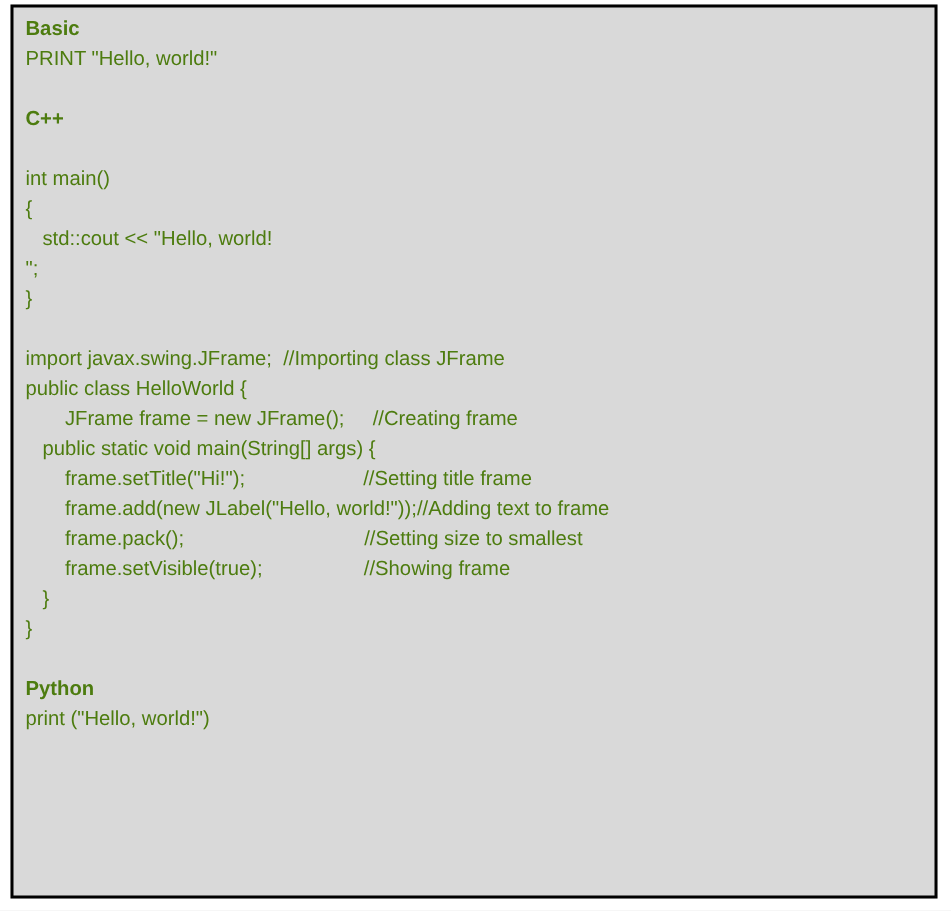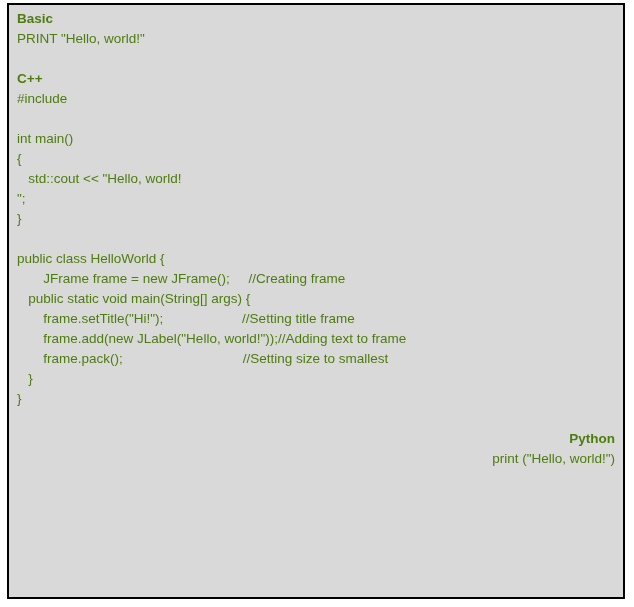--- a/index.html
+++ b/index.html
@@ -23,21 +23,20 @@
     background: #d9d9d9;
     border: 2px solid #000000;
     padding: 4px 8px;
     overflow: hidden;
   }
   .section {
     margin: 0 0 20px 0;
   }
   .section:last-child {
     margin-bottom: 0;
-    text-align: right;
   }
   .line {
     white-space: pre;
     font-size: 13.5px;
     line-height: 20px;
     height: 20px;
     color: #4d7c0f;
   }
   .heading {
     font-weight: bold;
@@ -48,36 +47,37 @@
 
 <div class="code-panel">
 
   <div class="section">
     <div class="line heading">Basic</div>
     <div class="line">PRINT "Hello, world!"</div>
   </div>
 
   <div class="section">
     <div class="line heading">C++</div>
-    <div class="line">#include</div>
     <div class="line"></div>
     <div class="line">int main()</div>
     <div class="line">{</div>
     <div class="line">   std::cout &lt;&lt; "Hello, world!</div>
     <div class="line">";</div>
     <div class="line">}</div>
   </div>
 
   <div class="section">
+    <div class="line">import javax.swing.JFrame;  //Importing class JFrame</div>
     <div class="line">public class HelloWorld {</div>
     <div class="line">       JFrame frame = new JFrame();     //Creating frame</div>
     <div class="line">   public static void main(String[] args) {</div>
     <div class="line">       frame.setTitle("Hi!");                     //Setting title frame</div>
     <div class="line">       frame.add(new JLabel("Hello, world!"));//Adding text to frame</div>
     <div class="line">       frame.pack();                                //Setting size to smallest</div>
+    <div class="line">       frame.setVisible(true);                  //Showing frame</div>
     <div class="line">   }</div>
     <div class="line">}</div>
   </div>
 
   <div class="section">
     <div class="line heading">Python</div>
     <div class="line">print ("Hello, world!")</div>
   </div>
 
 </div>

